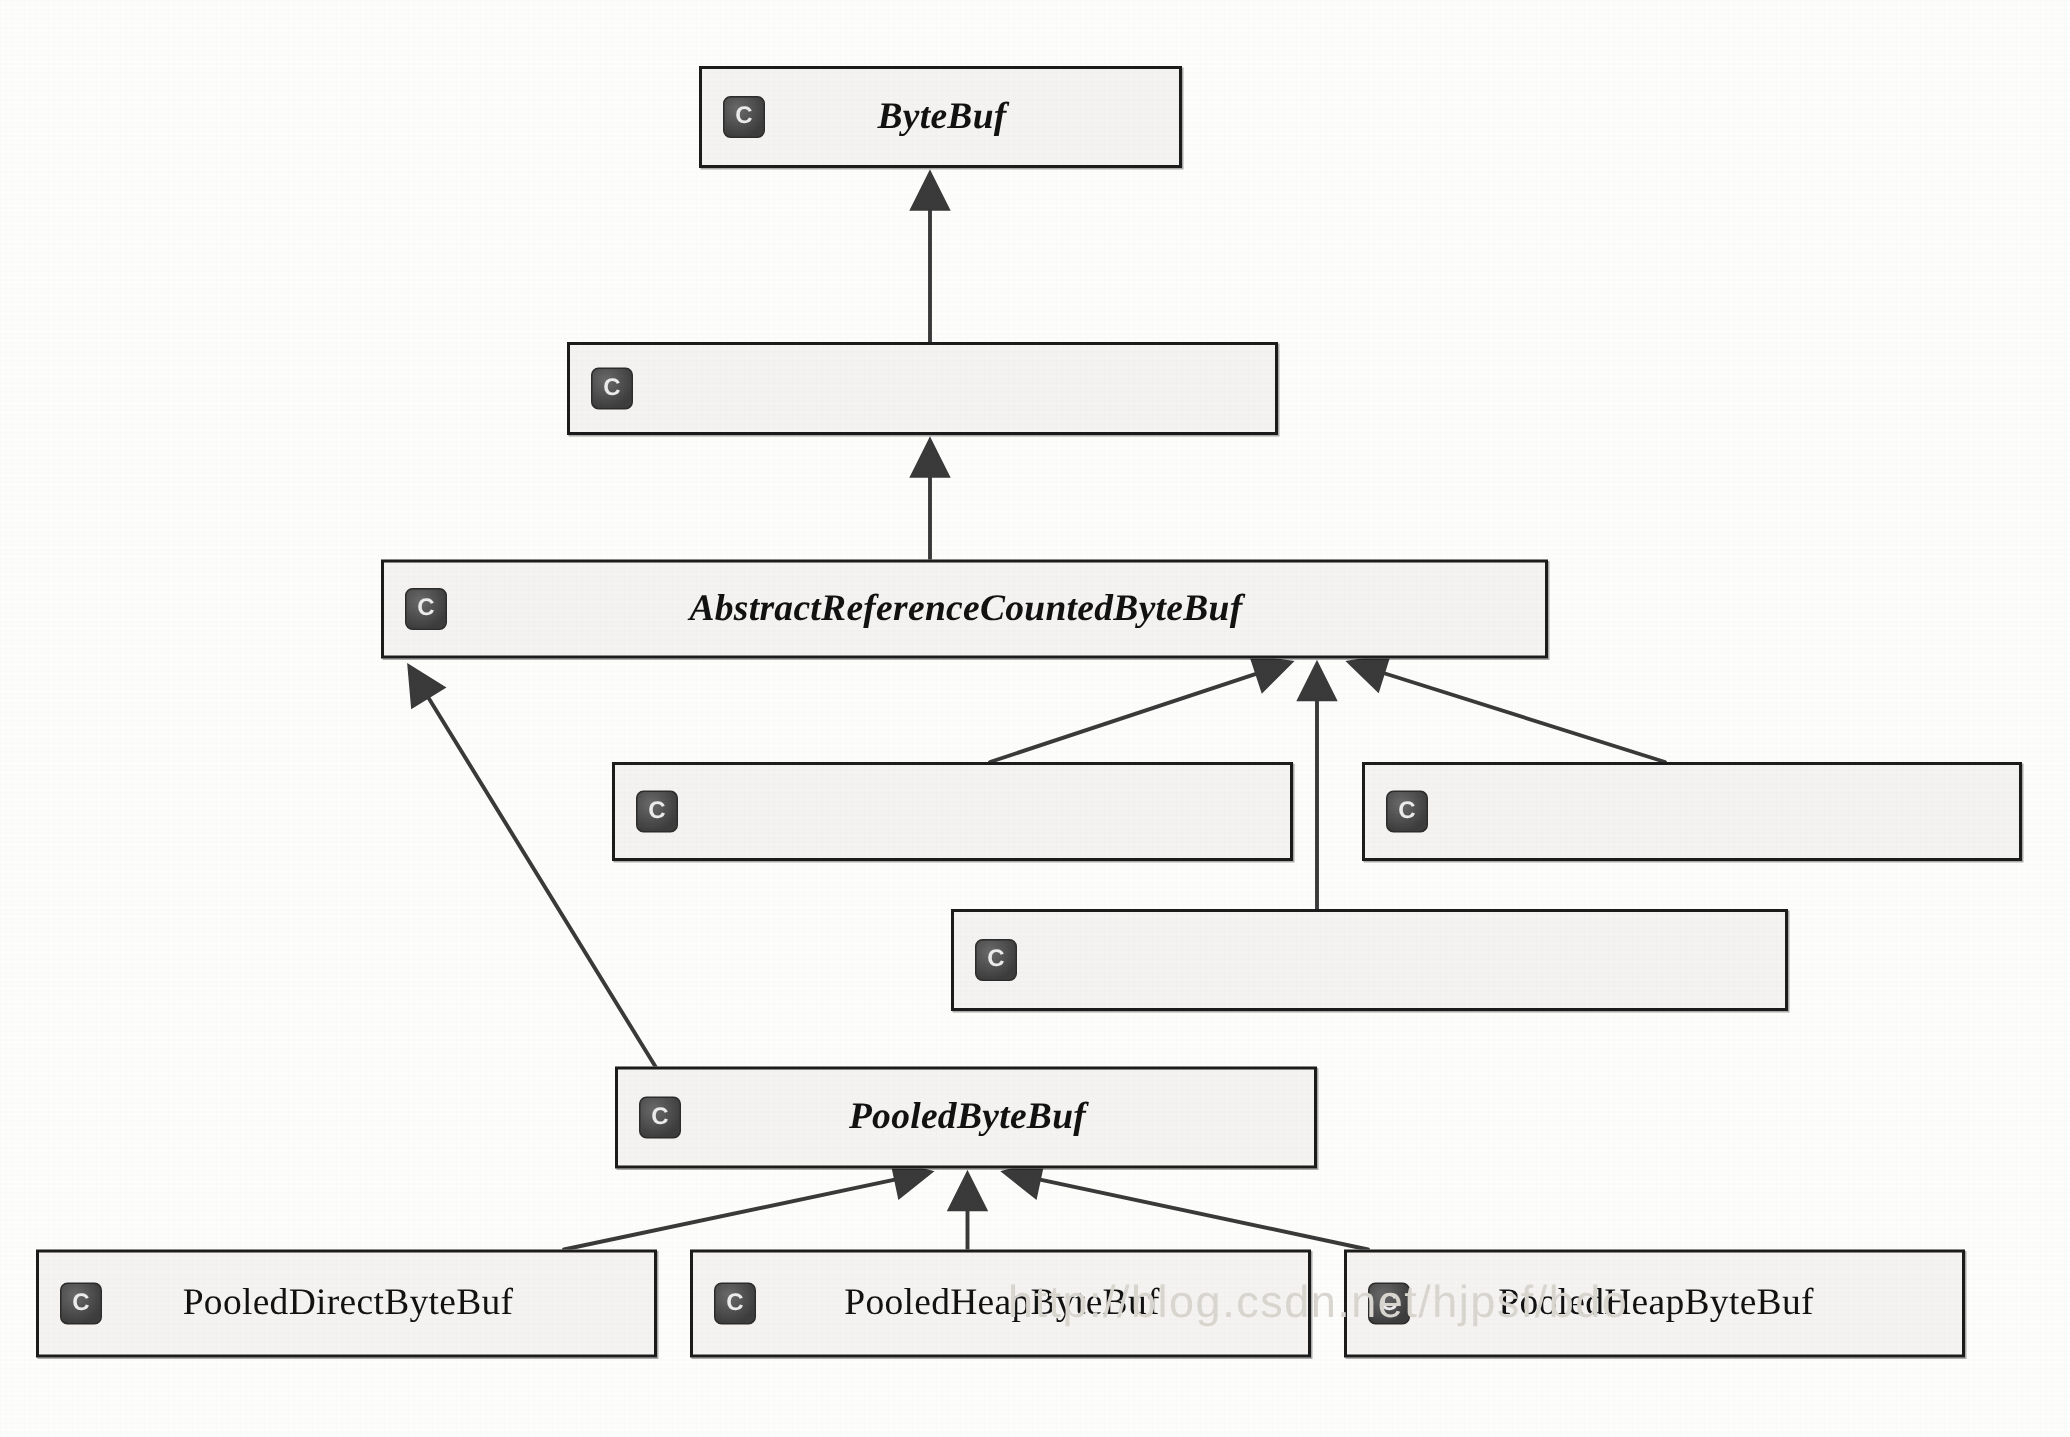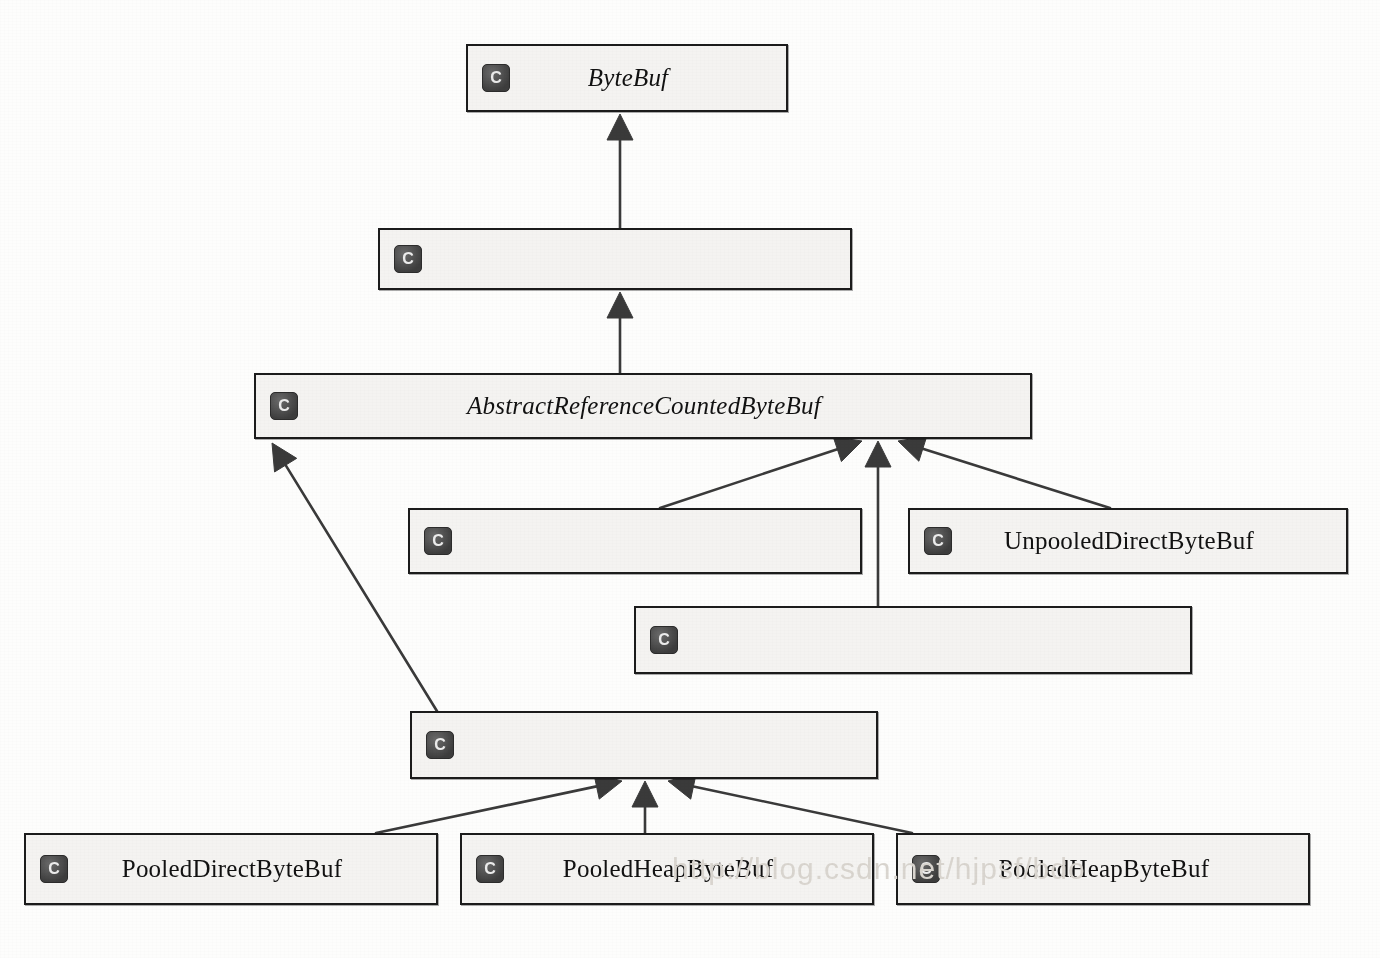--- a/index.html
+++ b/index.html
@@ -72,21 +72,21 @@
     text-align: center;
     color: #121212;
     font-size: 25px;
     letter-spacing: .2px;
     white-space: nowrap;
     padding-right: 26px;
   }
   
   .abstract .nlabel {
     font-style: italic;
-    font-weight: normal;
+    font-weight: bold;
   }
 
   
   #edges {
     position: absolute;
     inset: 0;
     z-index: 2;
     pointer-events: none;
   }
 
@@ -167,31 +167,31 @@
         </div>
       </div>
       <div class="node" style="left: 408px; top: 508px; width: 454px; height: 66px;">
         <div class="inner">
           <span class="cicon">C</span>
         </div>
       </div>
       <div class="node" style="left: 908px; top: 508px; width: 440px; height: 66px;">
         <div class="inner">
           <span class="cicon">C</span>
-          <span class="nlabel">UnpooledDirectByteBuf</span>
         </div>
       </div>
       <div class="node" style="left: 634px; top: 606px; width: 558px; height: 68px;">
         <div class="inner">
           <span class="cicon">C</span>
         </div>
       </div>
       <div class="node abstract" style="left: 410px; top: 711px; width: 468px; height: 68px;">
         <div class="inner">
           <span class="cicon">C</span>
+          <span class="nlabel">PooledByteBuf</span>
         </div>
       </div>
       <div class="node" style="left: 24px; top: 833px; width: 414px; height: 72px;">
         <div class="inner">
           <span class="cicon">C</span>
           <span class="nlabel">PooledDirectByteBuf</span>
         </div>
       </div>
       <div class="node" style="left: 460px; top: 833px; width: 414px; height: 72px;">
         <div class="inner">

